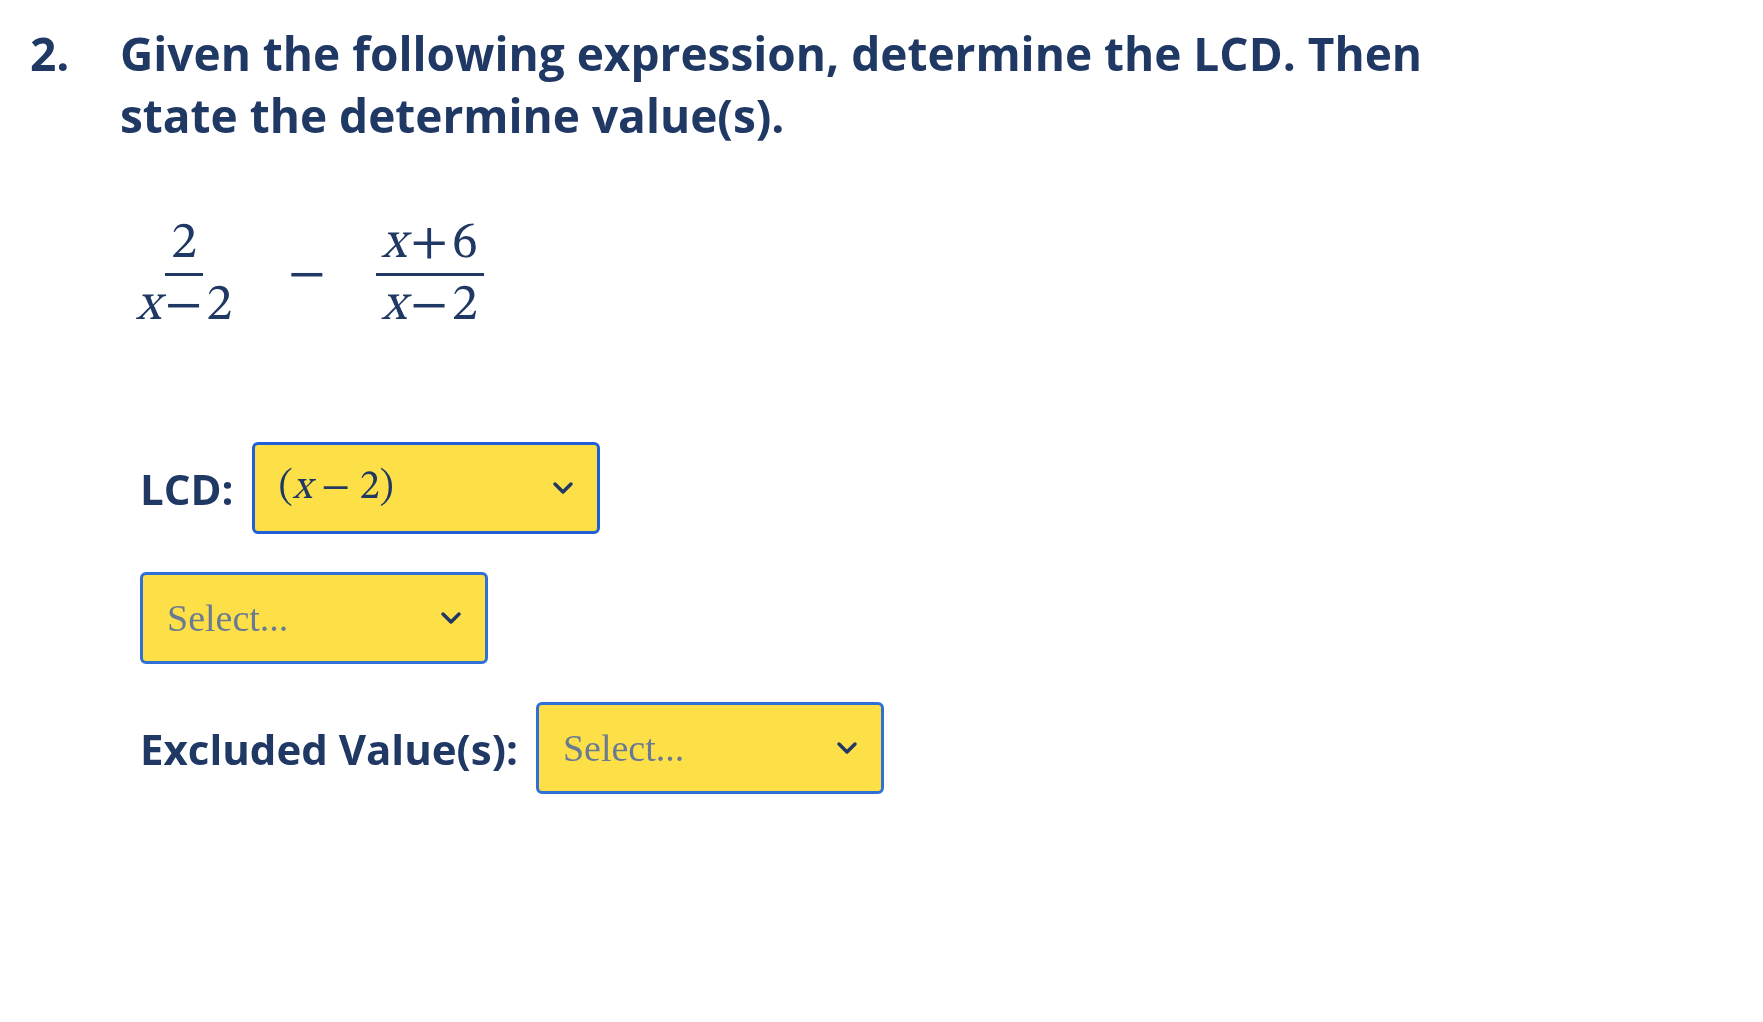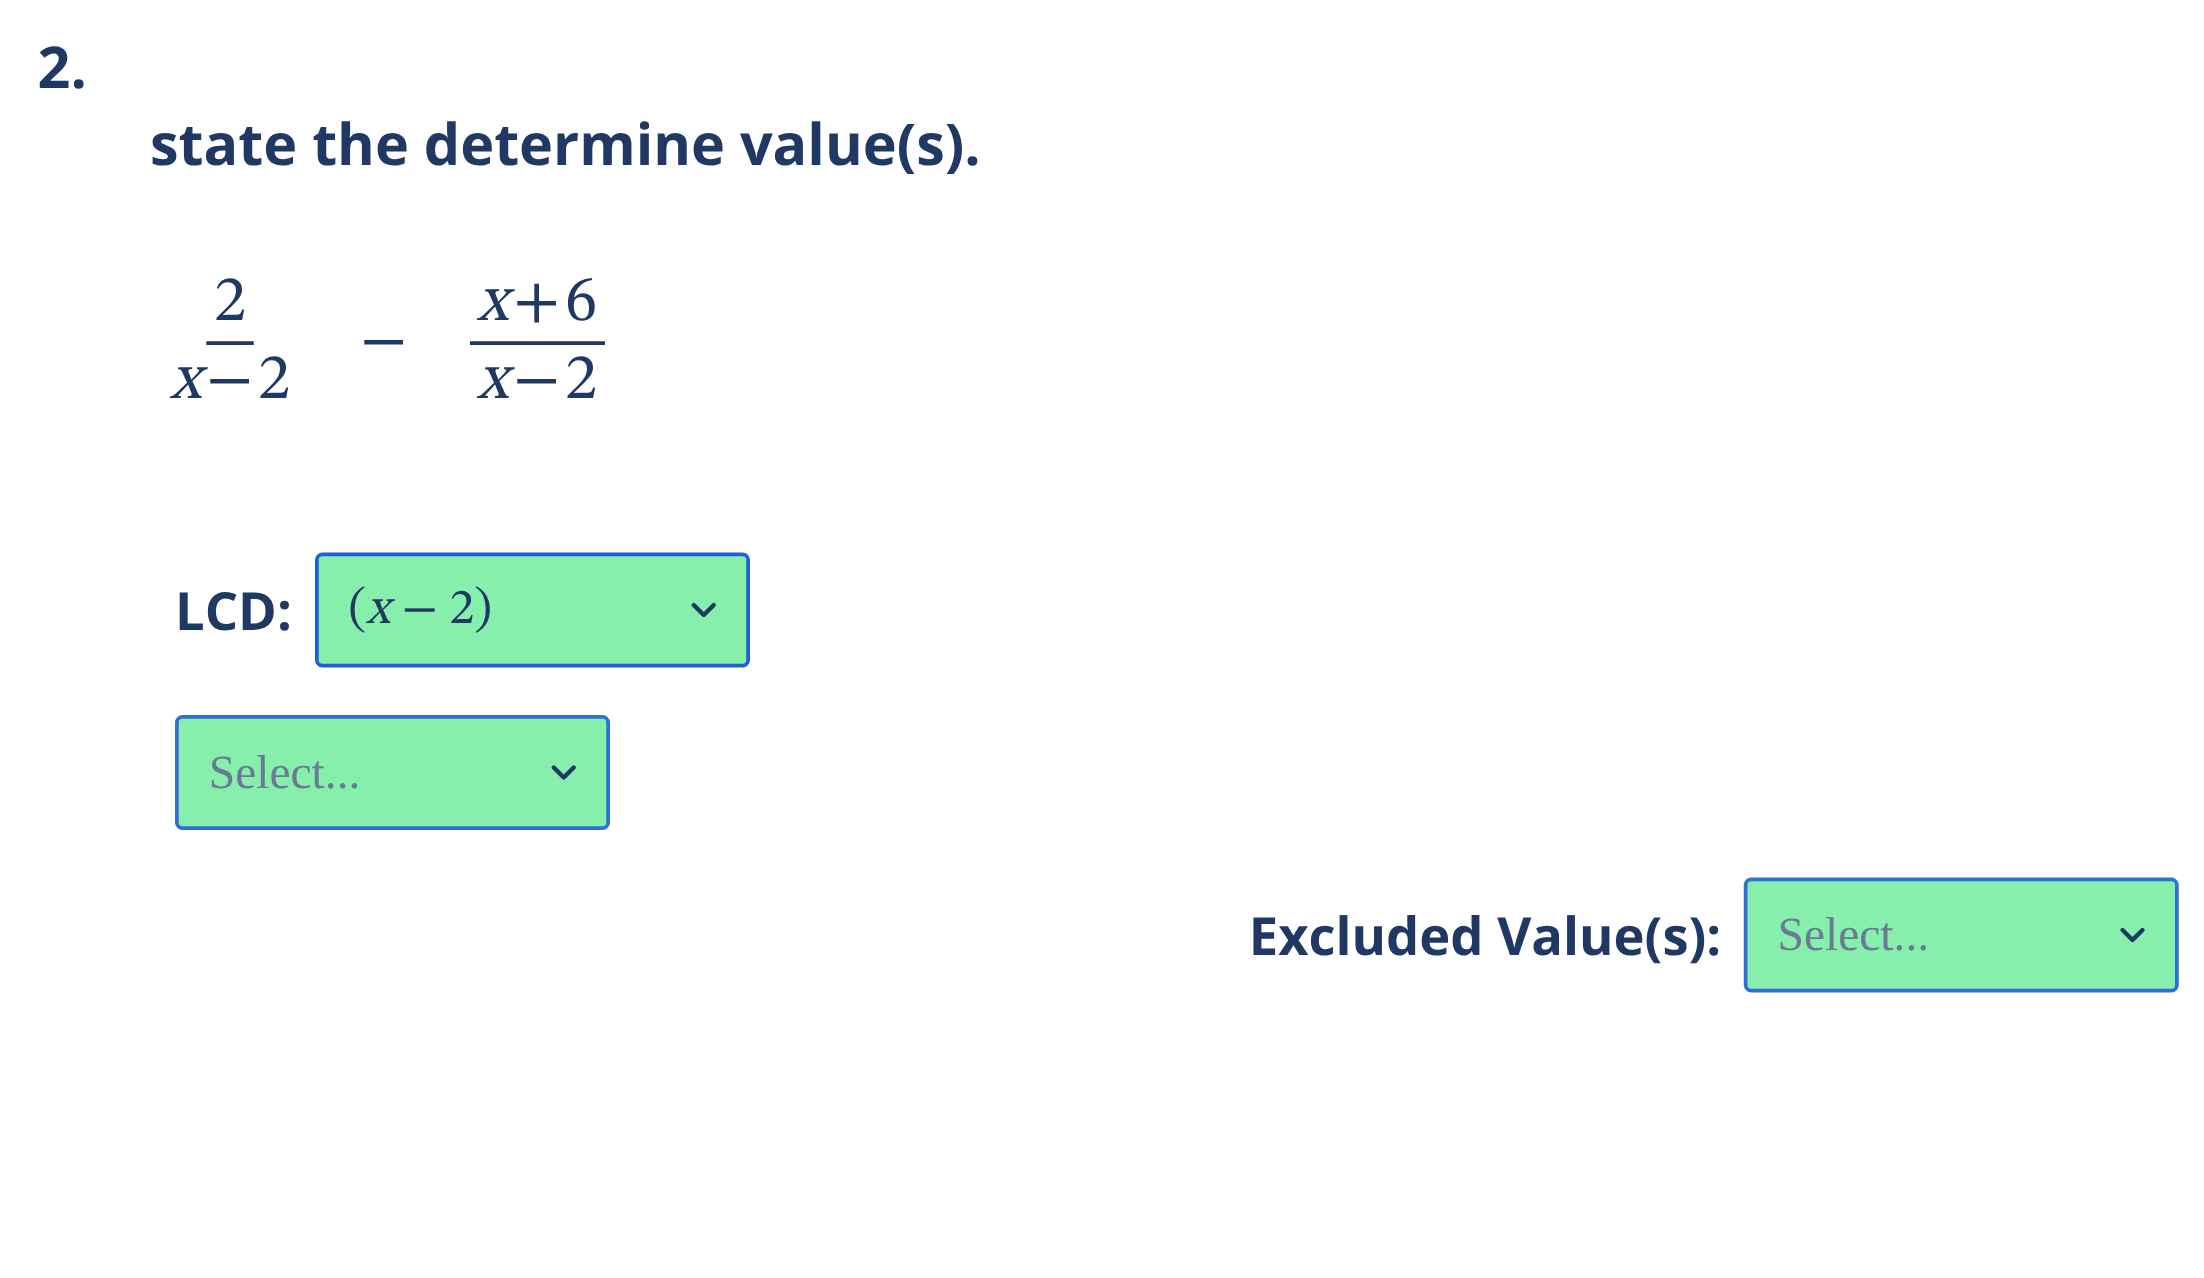--- a/index.html
+++ b/index.html
@@ -84,21 +84,21 @@
   .ans-label {
     font-size: 42px;
     font-weight: 700;
     color: #203864;
     margin-right: 18px;
   }
   .dropdown {
     display: flex;
     align-items: center;
     justify-content: space-between;
-    background: #86efac;
+    background: #fde047;
     border: 3px solid #2f6fd6;
     border-radius: 6px;
     height: 92px;
     padding: 0 22px 0 24px;
     cursor: pointer;
     position: relative;
   }
   .lcd-drop {
     width: 348px;
     border-color: #1f5fd8;
@@ -133,21 +133,21 @@
     font-style: italic;
   }
 </style>
 </head>
 <body>
 
 <div class="container">
   <div class="qnum">2.</div>
   <div class="content">
     <div class="prompt">
-      <br>
+      <span>Given the following expression, determine the LCD. Then</span><br>
       <span>state the determine value(s).</span>
     </div>
 
     <div class="eq-block">
       <span class="frac">
         <span class="num">2</span>
         <span class="den">
           <span class="mvar">x</span><span class="op">−</span><span>2</span>
         </span>
       </span>
@@ -181,21 +181,21 @@
         <div class="dropdown simp-drop">
           <span class="dd-placeholder">Select...</span>
           <span class="chevron">
             <svg viewBox="0 0 24 24" fill="none" stroke="#203864" stroke-width="3.5" stroke-linecap="round" stroke-linejoin="round">
                 <polyline points="4,8 12,16 20,8"></polyline>
               </svg>
           </span>
         </div>
       </div>
 
-      <div class="ans-row" style="margin-bottom:0;justify-content:flex-end;">
+      <div class="ans-row" style="margin-bottom:0;">
         <span class="ans-label">Excluded Value(s):</span>
         <div class="dropdown excl-drop">
           <span class="dd-placeholder">Select...</span>
           <span class="chevron">
             <svg viewBox="0 0 24 24" fill="none" stroke="#203864" stroke-width="3.5" stroke-linecap="round" stroke-linejoin="round">
                 <polyline points="4,8 12,16 20,8"></polyline>
               </svg>
           </span>
         </div>
       </div>

